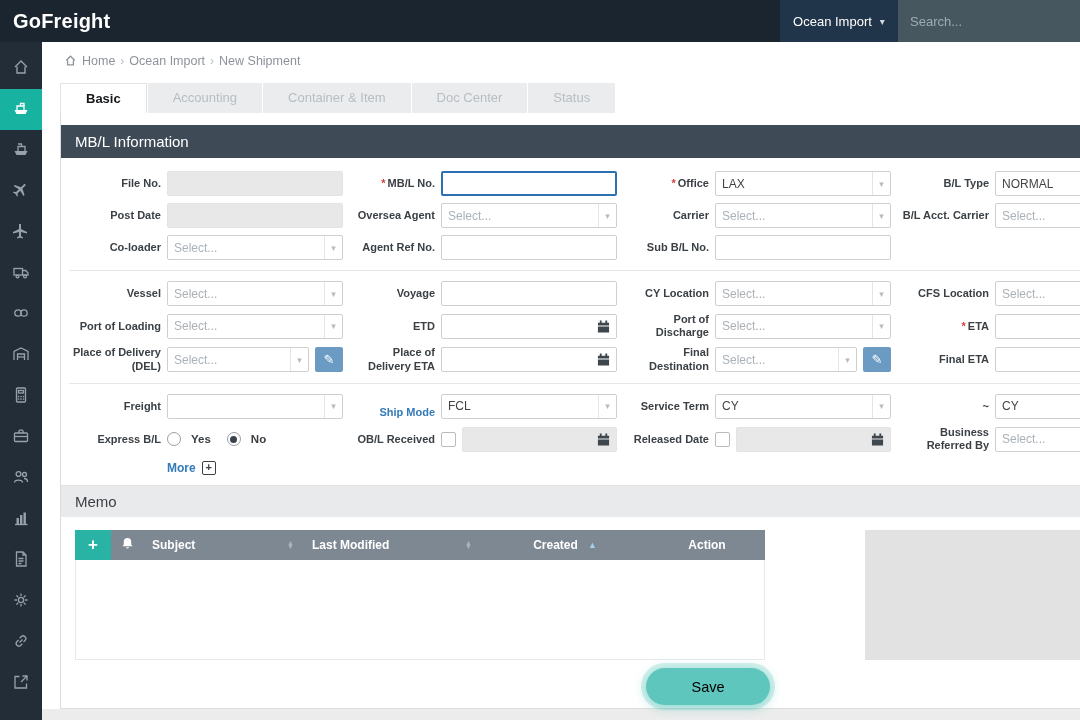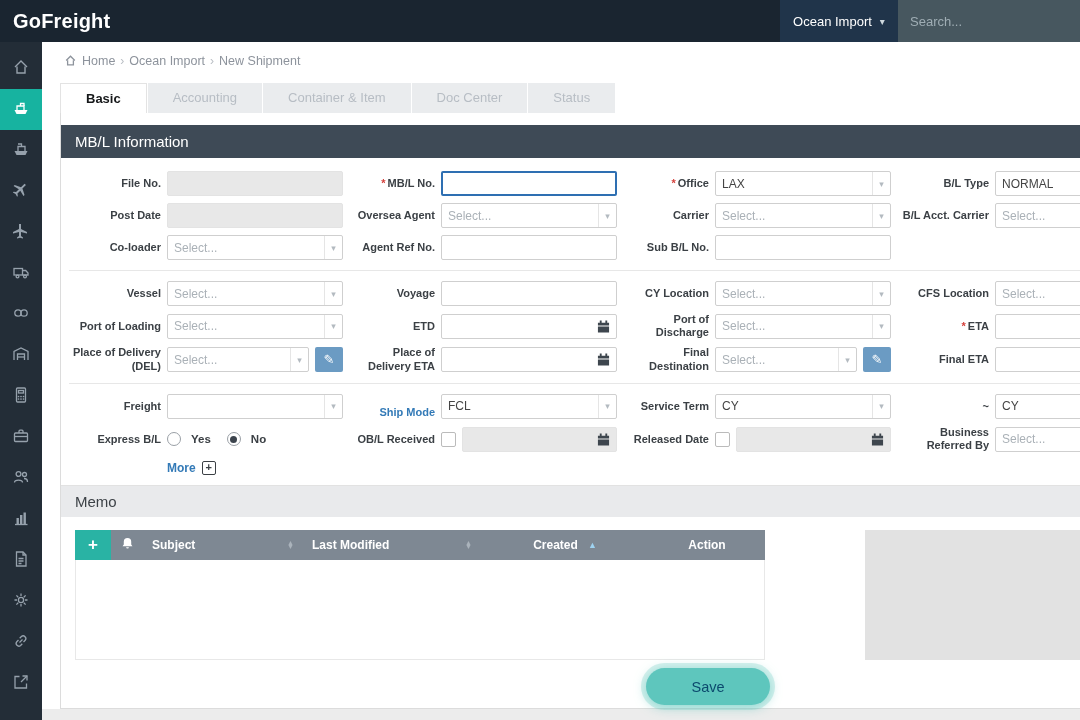--- a/index.html
+++ b/index.html
@@ -82,21 +82,21 @@
   .col-created { width:168px; justify-content:center; gap:10px; }
   .col-action { flex:1; justify-content:center; cursor:default; }
   .sort { display:flex; flex-direction:column; line-height:.62; font-size:7px; color:#aab3bb; }
   .asc-active { color:#9ed2f0; font-size:9px; line-height:1; }
   .mt-body { height:100px; border:1px solid #e8e8e8; border-top:none; background:#fff; }
   .memo-panel { margin-left:auto; width:302px; height:130px; background:#e2e2e2; }
 
   
   .save-bar { height:42px; position:relative; }
   .save-btn { position:absolute; left:585px; top:2px; width:124px; height:37px; border:none; border-radius:19px;
-    background:#5ec6bd; color:#0c4a6e; font-size:14.5px; font-family:inherit; cursor:pointer;
+    background:#5ec6bd; color:#000000; font-size:14.5px; font-family:inherit; cursor:pointer;
     box-shadow:0 0 0 5px rgba(94,198,189,.25), 0 2px 12px rgba(94,198,189,.65); }
 
   .page-bottom { flex:1; background:#ececec; }
 </style>
 </head>
 <body>
 
 <div class="app">
 
   <header class="topbar">

